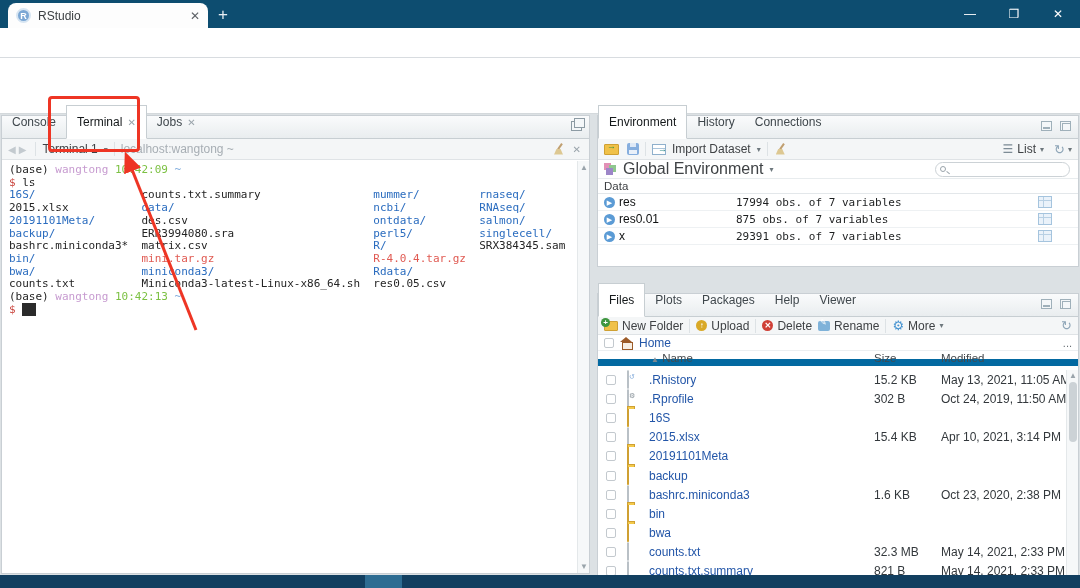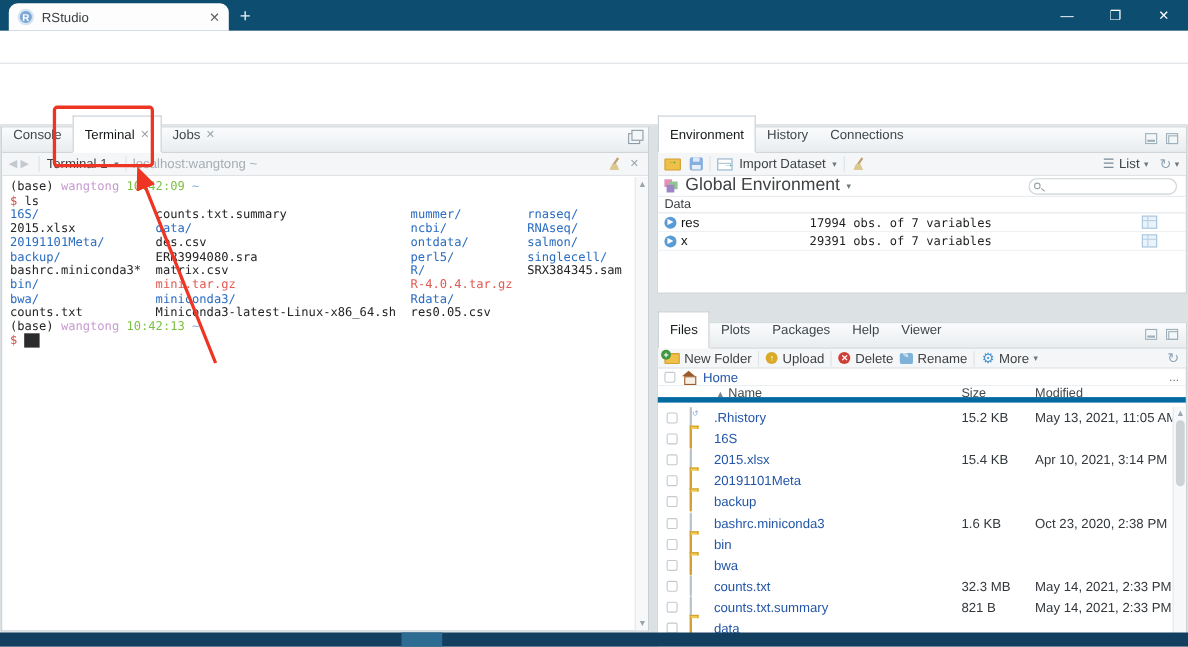--- a/index.html
+++ b/index.html
@@ -136,21 +136,21 @@
   .ren-ico { width:12px; height:10px; background:#7fb2d9; border-radius:2px; position:relative; }
   .ren-ico:after { content:"\270E"; position:absolute; left:2px; top:-3px; color:#fff; font-size:8px; }
   .gear { color:#4794d1; font-size:13px; line-height:13px; }
   .crumb { height:16px; display:flex; align-items:center; gap:6px; padding:0 6px; border-bottom:1px solid #eceff1; position:relative; }
   .cb { width:10px; height:10px; border:1px solid #c3c9ce; border-radius:2px; background:#fff; }
   .home-ico { width:13px; height:11px; position:relative; }
   .home-ico:before { content:""; position:absolute; left:0; top:0; border-left:6.5px solid transparent; border-right:6.5px solid transparent; border-bottom:5px solid #9c5b28; }
   .home-ico:after { content:""; position:absolute; left:2px; top:5px; width:9px; height:6px; background:#f7efe4; border:1px solid #9c5b28; }
   .link { color:#2356a8; font-size:12px; }
   .crumb .more { position:absolute; right:6px; color:#6a7075; font-size:11px; }
-  .fhead { height:15px; border-bottom:5px solid #0369a1; position:relative; font-size:11.5px; color:#43494d; }
+  .fhead { height:15px; border-bottom:7px solid #0369a1; position:relative; font-size:11.5px; color:#43494d; }
   .fhead .h-name { position:absolute; left:53px; top:1px; }
   .fhead .h-size { position:absolute; left:276px; top:1px; }
   .fhead .h-mod { position:absolute; left:343px; top:1px; }
   .sort { color:#7a8891; font-size:8px; }
   .flist { position:absolute; left:0; top:76px; right:12px; bottom:0; overflow:hidden; }
   .frow { height:19.2px; position:relative; display:flex; align-items:center; }
   .frow .cb { position:absolute; left:8px; }
   .fi { position:absolute; left:29px; }
   .fi-folder { width:14px; height:10px; background:#f3c94b; border:1px solid #cfa032; border-radius:1px; position:relative; }
   .fi-folder:before { content:""; position:absolute; left:-1px; top:-3px; width:6px; height:2px; background:#f3c94b; border:1px solid #cfa032; border-bottom:none; }
@@ -374,20 +374,26 @@
   <div class="env-section">Data</div>
   <div id="env-rows">
       <div class="env-row">
         <span class="exp">▶</span>
         <span class="env-name">res</span>
         <span class="env-desc">17994 obs. of 7 variables</span>
         <span class="gridbtn"></span>
       </div>
       <div class="env-row">
         <span class="exp">▶</span>
+        <span class="env-name">res0.01</span>
+        <span class="env-desc">875 obs. of 7 variables</span>
+        <span class="gridbtn"></span>
+      </div>
+      <div class="env-row">
+        <span class="exp">▶</span>
         <span class="env-name">x</span>
         <span class="env-desc">29391 obs. of 7 variables</span>
         <span class="gridbtn"></span>
       </div>
     </div>
 </div>
 
 <div class="pane" style="left:597px; top:269px; width:482px; height:305px;margin-top:24px;">
   <div class="tabstrip" id="files-tabs">
     <div class="ptab active">
@@ -448,20 +454,27 @@
     <span class="h-size">Size</span>
     <span class="h-mod">Modified</span>
   </div>
   <div class="flist" id="file-rows">
       <div class="frow">
         <span class="cb"></span>
         <span class="fi"><span class="fi-file"><i>↺</i></span></span>
         <span class="nm">.Rhistory</span>
         <span class="sz">15.2 KB</span>
         <span class="md">May 13, 2021, 11:05 AM</span>
+      </div>
+      <div class="frow">
+        <span class="cb"></span>
+        <span class="fi"><span class="fi-file"><i style="color: rgb(138, 148, 155);">⚙</i></span></span>
+        <span class="nm">.Rprofile</span>
+        <span class="sz">302 B</span>
+        <span class="md">Oct 24, 2019, 11:50 AM</span>
       </div>
       <div class="frow">
         <span class="cb"></span>
         <span class="fi"><span class="fi-folder"></span></span>
         <span class="nm">16S</span>
         <span class="sz"></span>
         <span class="md"></span>
       </div>
       <div class="frow">
         <span class="cb"></span>

